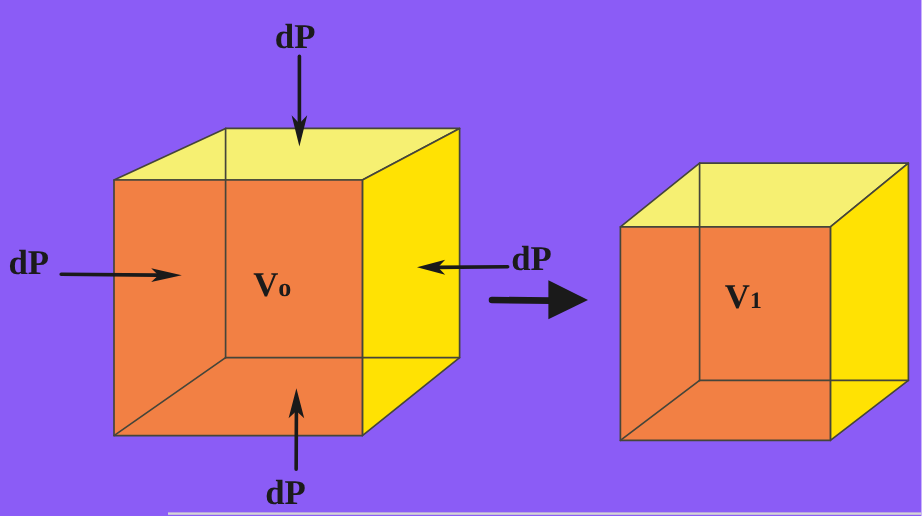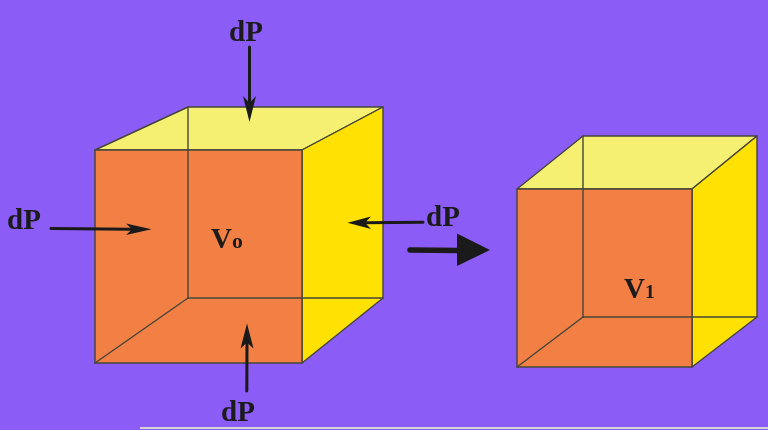--- a/index.html
+++ b/index.html
@@ -92,18 +92,18 @@
   <div class="label" style="left:7px; top:205px;">dP</div>
 
   <div class="label" style="left:426px; top:202px;">dP</div>
 
   <div class="label" style="left:221px; top:397px;">dP</div>
 
   <div class="label" style="left:211px; top:224px;">
     <span>V</span><span class="sub-o">o</span>
   </div>
 
-  <div class="label" style="left:624px; top:234px;margin-top:40px;">
+  <div class="label" style="left:604px; top:234px;">
     <span>V</span><span class="sub">1</span>
   </div>
 
   <div class="bottom-line"></div>
 </div>
 
 </body></html>

